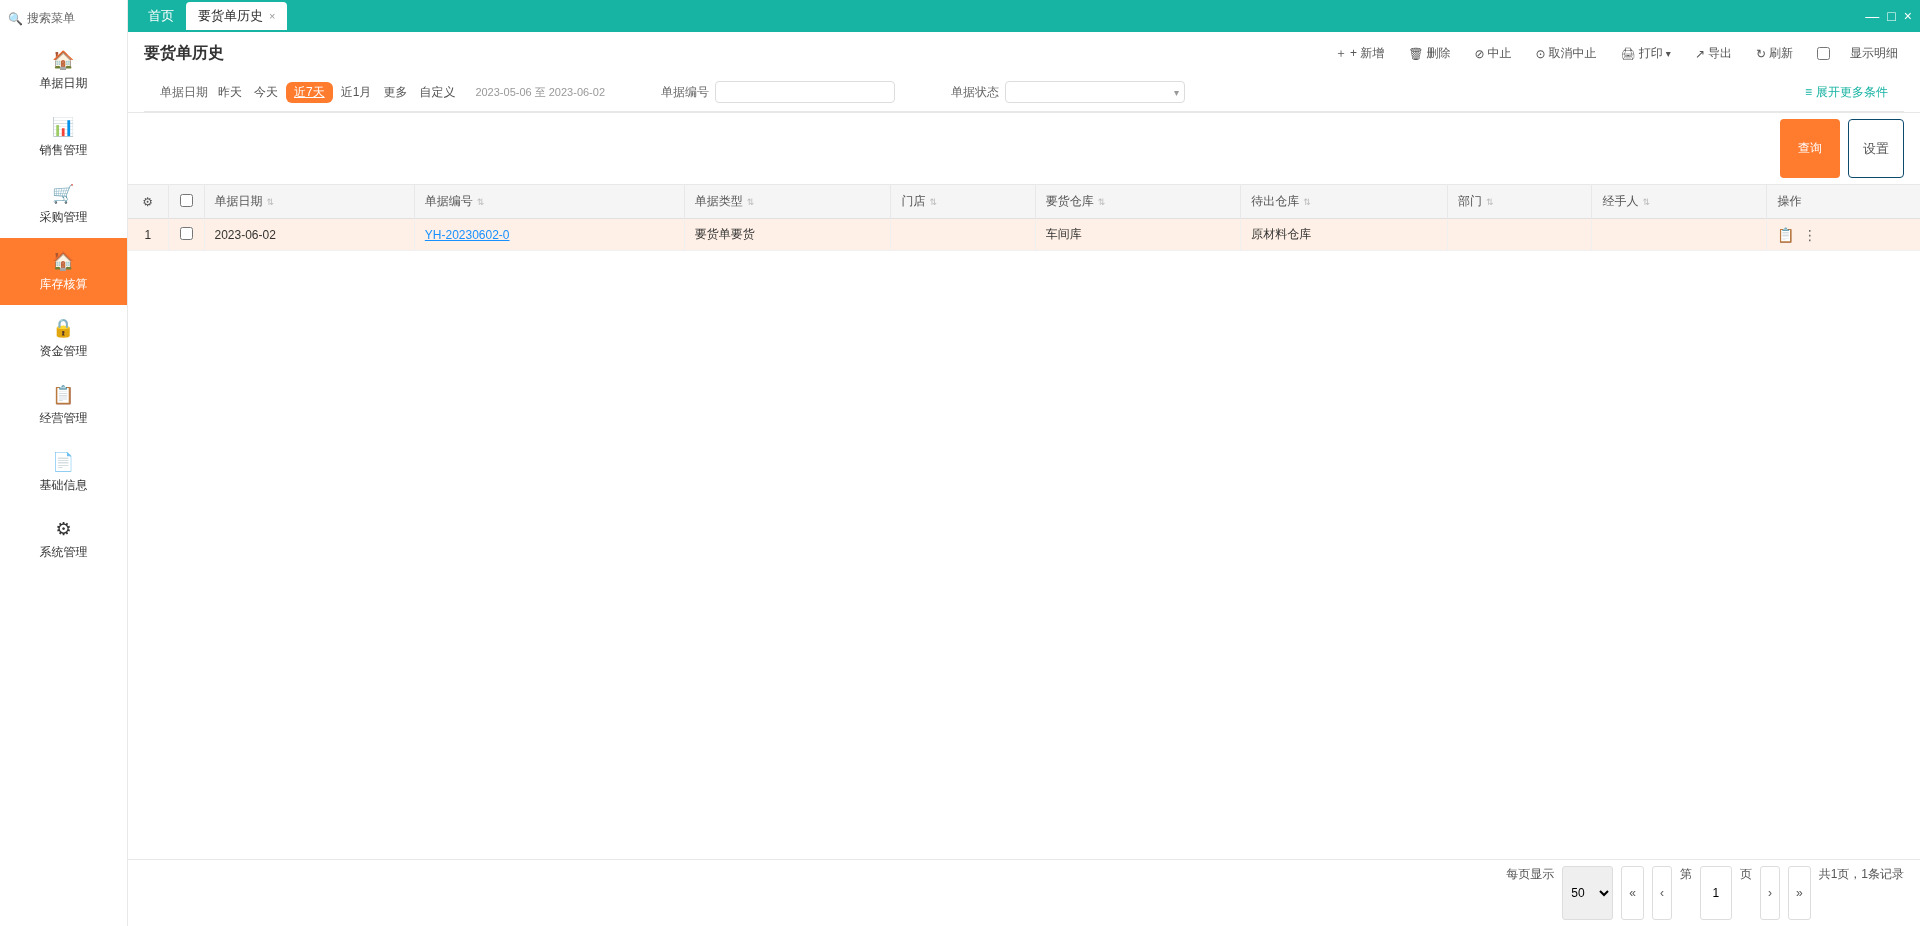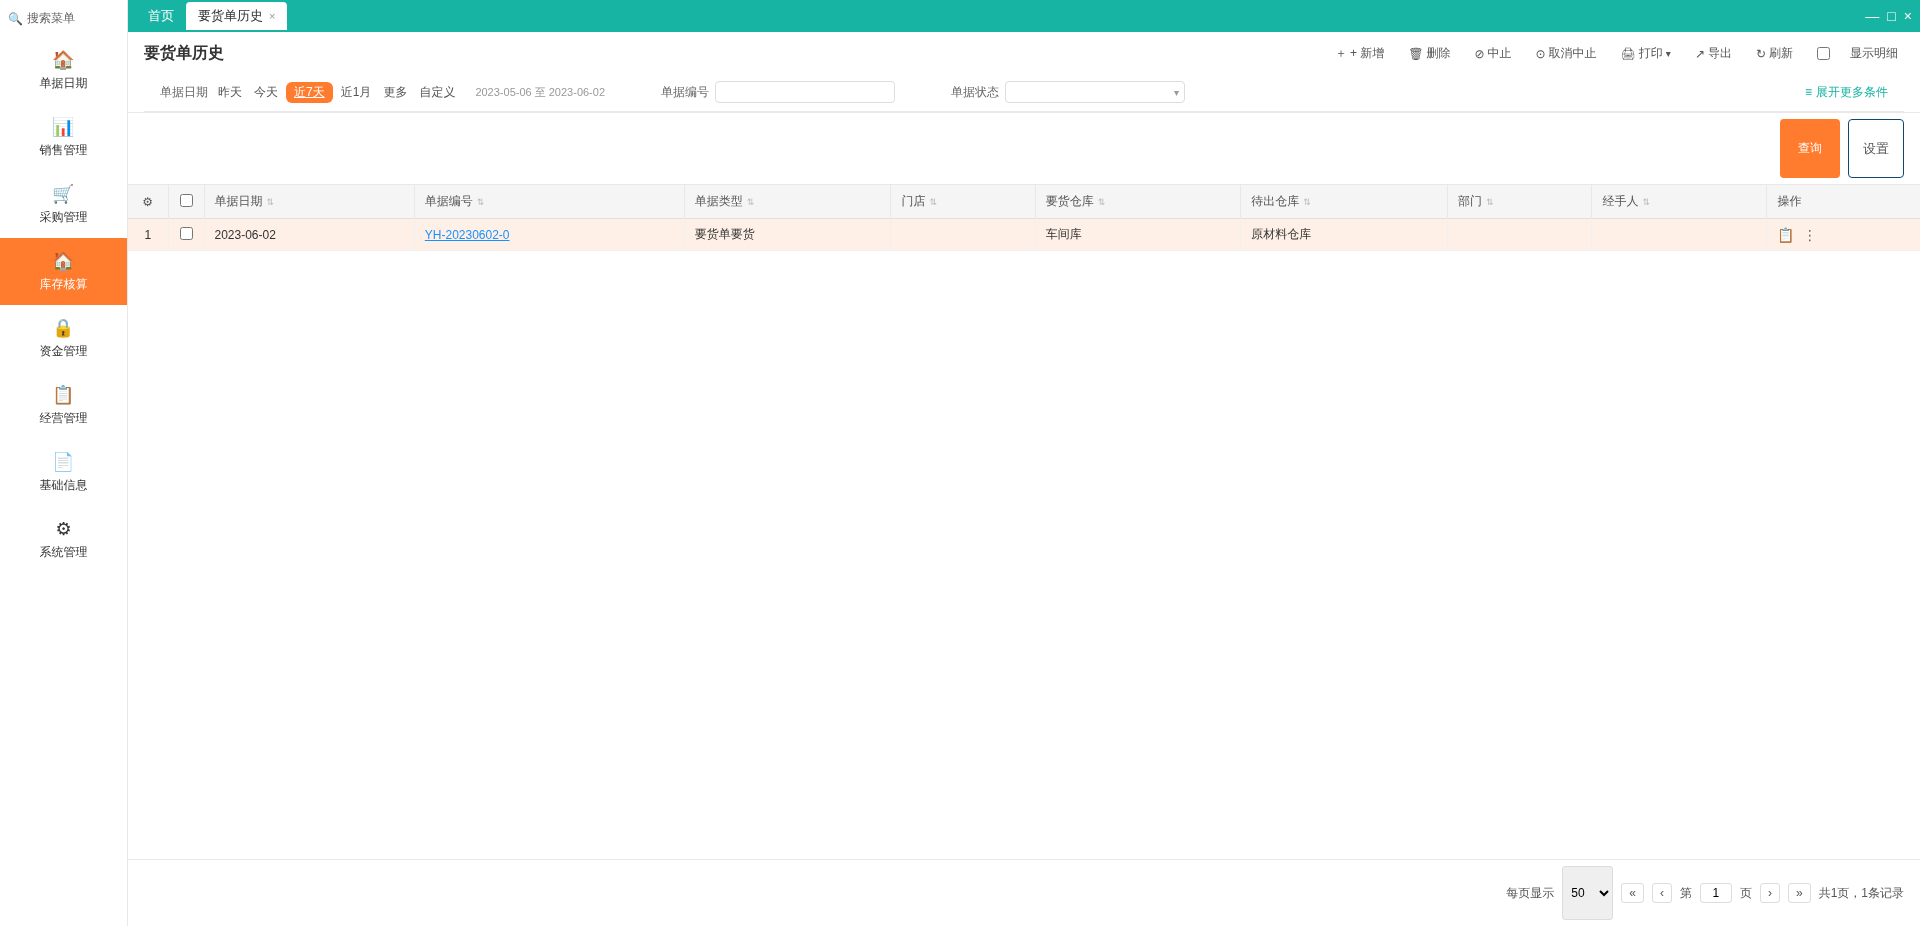--- a/index.html
+++ b/index.html
@@ -172,21 +172,20 @@
       padding: 6px 16px;
       font-size: 12px;
       color: #666;
       border-top: 1px solid #e8e8e8;
       flex-shrink: 0;
     }
 
     
     .pagination-bar {
       display: flex;
-      align-items: center;
       justify-content: flex-end;
       padding: 6px 16px;
       background: #fff;
       border-top: 1px solid #e8e8e8;
       gap: 8px;
       font-size: 12px;
       color: #555;
       flex-shrink: 0;
     }
     .pagination-bar select { border: 1px solid #ddd; border-radius: 3px; padding: 2px 4px; font-size: 12px; }

